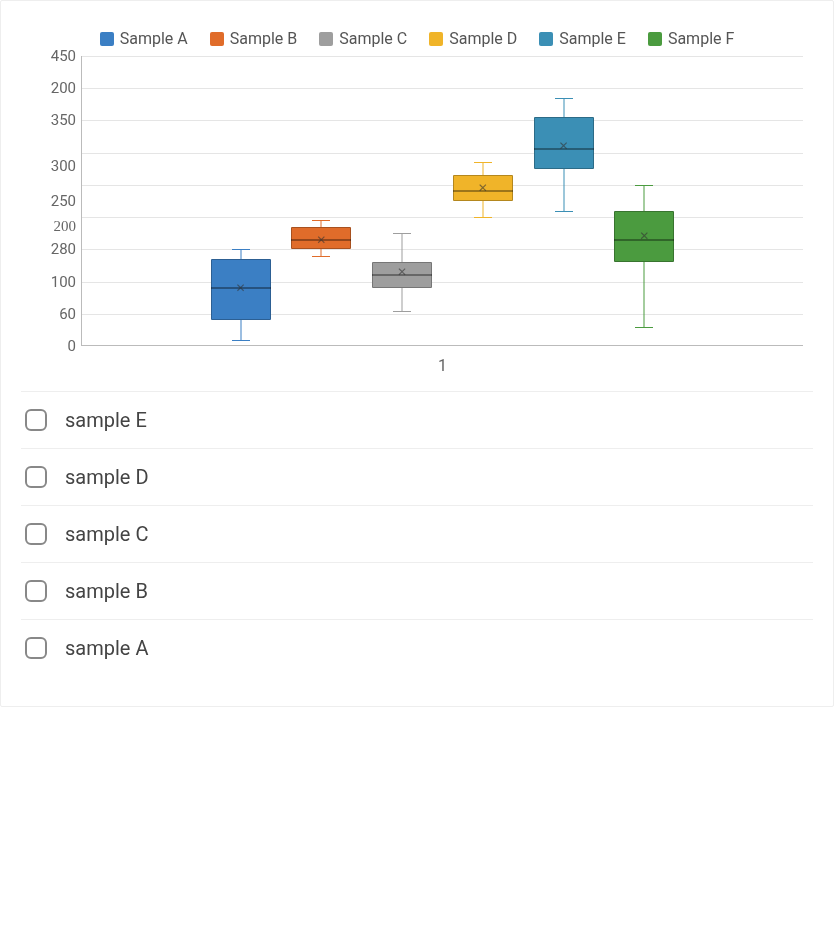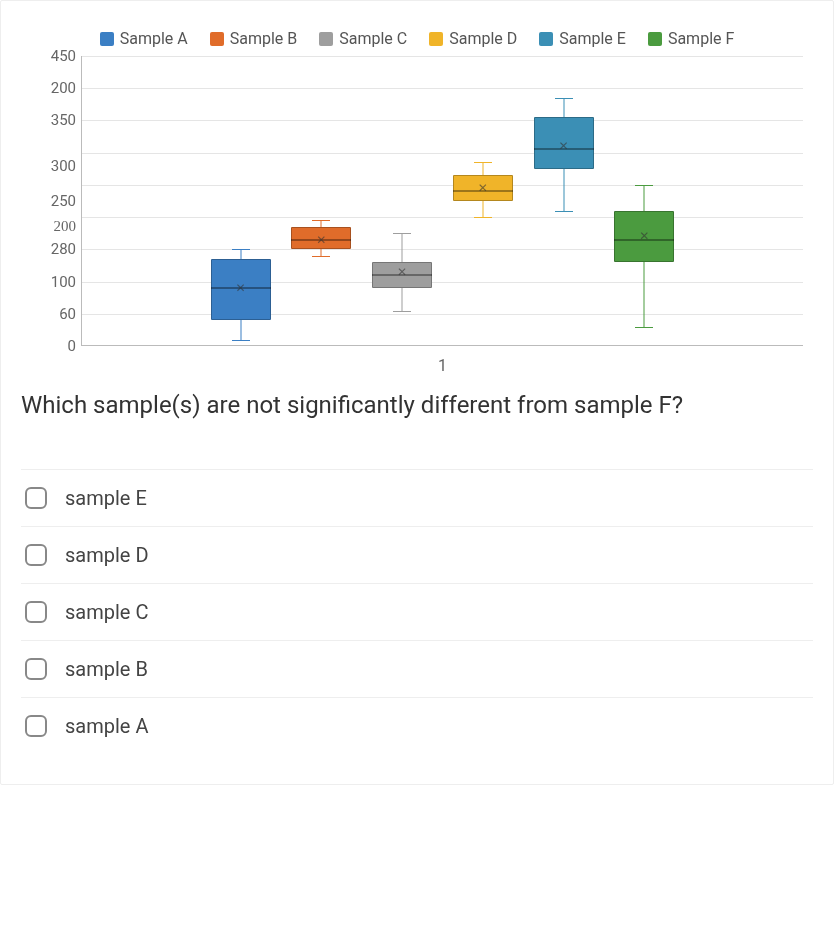--- a/index.html
+++ b/index.html
@@ -231,21 +231,20 @@
           <div class="whisker-line" style="top: 128.889px; height: 141.778px; background: rgb(75, 155, 63);"></div>
           <div class="cap" style="top: 128.889px; background: rgb(75, 155, 63);"></div>
           <div class="cap" style="top: 270.667px; background: rgb(75, 155, 63);"></div>
           <div class="iqr" style="top: 154.667px; height: 51.5556px; background: rgb(75, 155, 63);"></div>
           <div class="median" style="top: 182.667px; background: rgba(0, 0, 0, 0.35);"></div>
           <div class="mean" style="top: 180.444px;">✕</div>
         </div>
       </div>
   </div>
 
-  <div class="question">Which sample(s) are not significantly different from sample F?</div>
 
   <div class="options" id="options">
       <div class="option">
         <div class="checkbox"></div>
         <span>sample E</span>
       </div>
       <div class="option">
         <div class="checkbox"></div>
         <span>sample D</span>
       </div>

